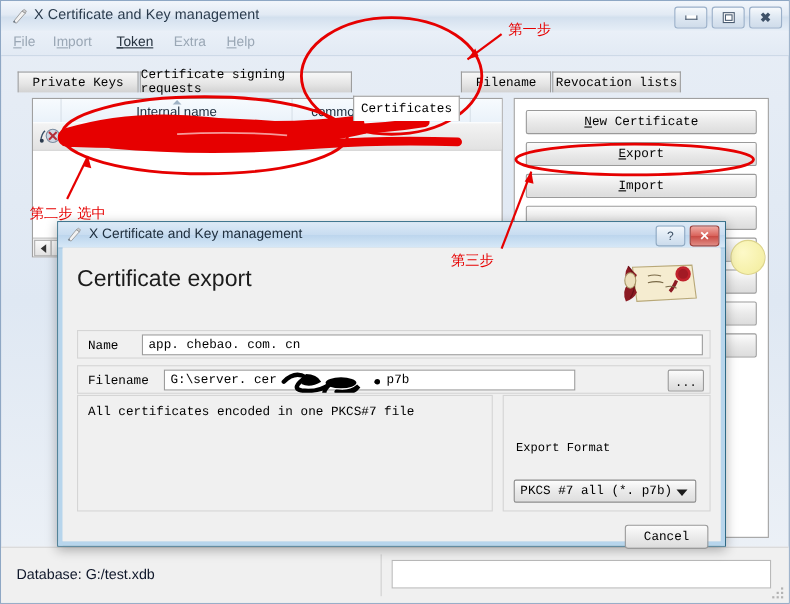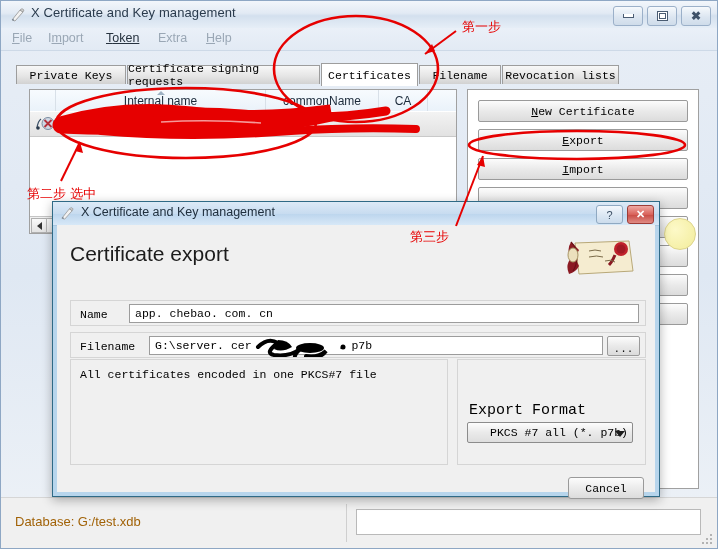--- a/index.html
+++ b/index.html
@@ -126,21 +126,21 @@
     position:absolute;left:196px;top:128px;width:30px;height:30px;border-radius:50%;
     background:radial-gradient(circle at 35% 35%,#fdf9c8,#f2ec9a);
     border:1px solid #ddd48c;
   }
   
   .statusbar{
     position:absolute;left:0;bottom:0;right:0;height:50px;
     background:#f0f0f0;border-top:1px solid #d6d6d6;
   }
   .status-text{
-    position:absolute;left:14px;top:16px;font-size:13px;color:#a16207;
+    position:absolute;left:14px;top:16px;font-size:13px;color:#0f172a;
   }
   .status-sep{position:absolute;left:345px;top:6px;width:1px;height:38px;background:#cfcfcf;}
   .status-field{
     position:absolute;left:355px;top:11px;width:345px;height:26px;
     background:#fff;border:1px solid #b9b9b9;box-sizing:border-box;
   }
   .grip{position:absolute;right:5px;bottom:4px;width:10px;height:10px;}
   .grip i{position:absolute;width:2px;height:2px;background:#b3b3b3;}
   
   .dialog{
@@ -203,28 +203,28 @@
   .desctext{
     position:absolute;left:9px;top:8px;
     font-family:"Liberation Mono","DejaVu Sans Mono",monospace;font-size:11.5px;color:#000;
   }
   .fmtbox{
     position:absolute;left:400px;top:134px;width:189px;height:106px;
     background:#f0f0f0;border:1px solid #d5d5d5;box-sizing:border-box;
   }
   .fmtlabel{
     position:absolute;left:11px;top:42px;
-    font-family:"Liberation Mono","DejaVu Sans Mono",monospace;font-size:15px;color:#000;
+    font-family:"Liberation Mono","DejaVu Sans Mono",monospace;font-size:11px;color:#000;
   }
   .combo{
-    position:absolute;left:9px;top:62px;width:166px;height:21px;
+    position:absolute;left:9px;top:76px;width:166px;height:21px;
     border:1px solid #8c8c8c;border-radius:2px;box-sizing:border-box;
     background:linear-gradient(to bottom,#fdfdfd,#eaeaea 50%,#dedede);
     font-family:"Liberation Mono","DejaVu Sans Mono",monospace;font-size:11.5px;color:#000;
-    display:flex;align-items:center;padding-left:22px;
+    display:flex;align-items:center;padding-left:5px;
   }
   .combo .carat{
     position:absolute;right:7px;top:8px;width:0;height:0;
     border-left:5px solid transparent;border-right:5px solid transparent;border-top:6px solid #1b1b1b;
   }
   .dbtn-ok,.dbtn-cancel{
     position:absolute;top:252px;width:76px;height:22px;border-radius:3px;box-sizing:border-box;
     font-family:"Liberation Mono","DejaVu Sans Mono",monospace;font-size:11.5px;color:#000;
     display:flex;align-items:center;justify-content:center;
   }
@@ -279,21 +279,21 @@
 
   <div class="panel">
 
     <div class="tabs">
       <div class="tab" style="left:0;width:110px;">
           <span>Private Keys</span>
         </div>
       <div class="tab" style="left:111px;width:193px;">
           <span>Certificate signing requests</span>
         </div>
-      <div class="tab sel" style="left:305px;width:97px;">
+      <div class="tab sel" style="left:305px;width:97px;margin-top:24px;">
           <span>Certificates</span>
         </div>
       <div class="tab" style="left:403px;width:82px;">
           <span>Filename</span>
         </div>
       <div class="tab" style="left:486px;width:117px;">
           <span>Revocation lists</span>
         </div>
     </div>
 
@@ -398,21 +398,21 @@
         <path d="M30 14 q6-2 12 0 M30 20 q8-2 14 0 M46 24 q6-2 10 1" stroke="#7a6a48" stroke-width="1" fill="none"></path>
       </svg>
 
       <div class="field-row">
         <div class="flabel" style="left:9px;top:7px;">Name</div>
         <div class="finput" style="left:58px;top:3px;width:510px;height:19px;">app. chebao. com. cn</div>
       </div>
 
       <div class="field-row" style="top:107px;">
         <div class="flabel" style="left:9px;top:7px;">Filename</div>
-        <div class="finput" style="left:78px;top:3px;width:454px;height:19px;position:absolute;align-items:center;">
+        <div class="finput" style="left:78px;top:3px;width:374px;height:19px;position:absolute;align-items:center;">
           <span>G:\server. cer</span>
           <span style="display:inline-block;width:86px;"></span>
           <span>. p7b</span>
           <svg style="position:absolute;left:104px;top:-2px;width:108px;height:22px;">
             <path d="M4 12 q10-10 20-4 q-14 10 -4 12 q16 2 26-6 q-12 12 4 11 q16-1 22-9 q-8 7 -20 5" fill="none" stroke="#000" stroke-width="4" stroke-linecap="round"></path>
             <path d="M24 5 q10 0 14 7 q-10 6 -18 2" fill="#000"></path>
             <ellipse cx="56" cy="13" rx="14" ry="5" fill="#000"></ellipse>
             <circle cx="89" cy="12" r="2.5" fill="#000"></circle>
           </svg>
         </div>

